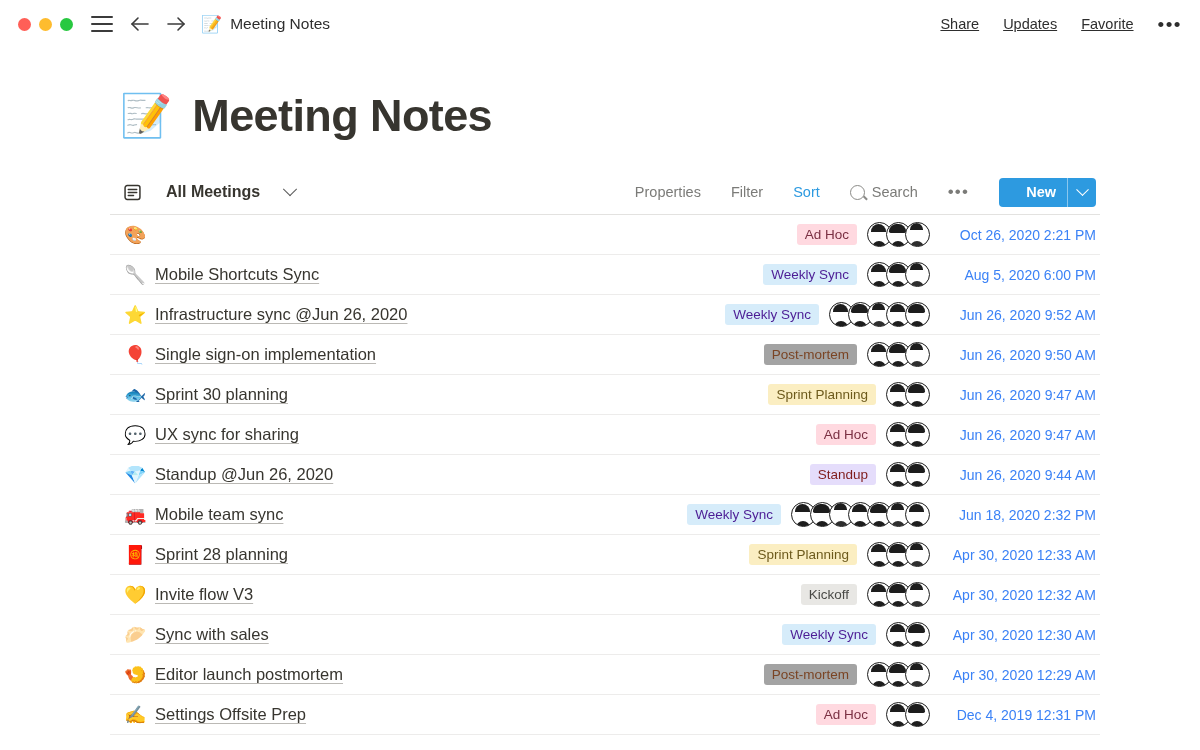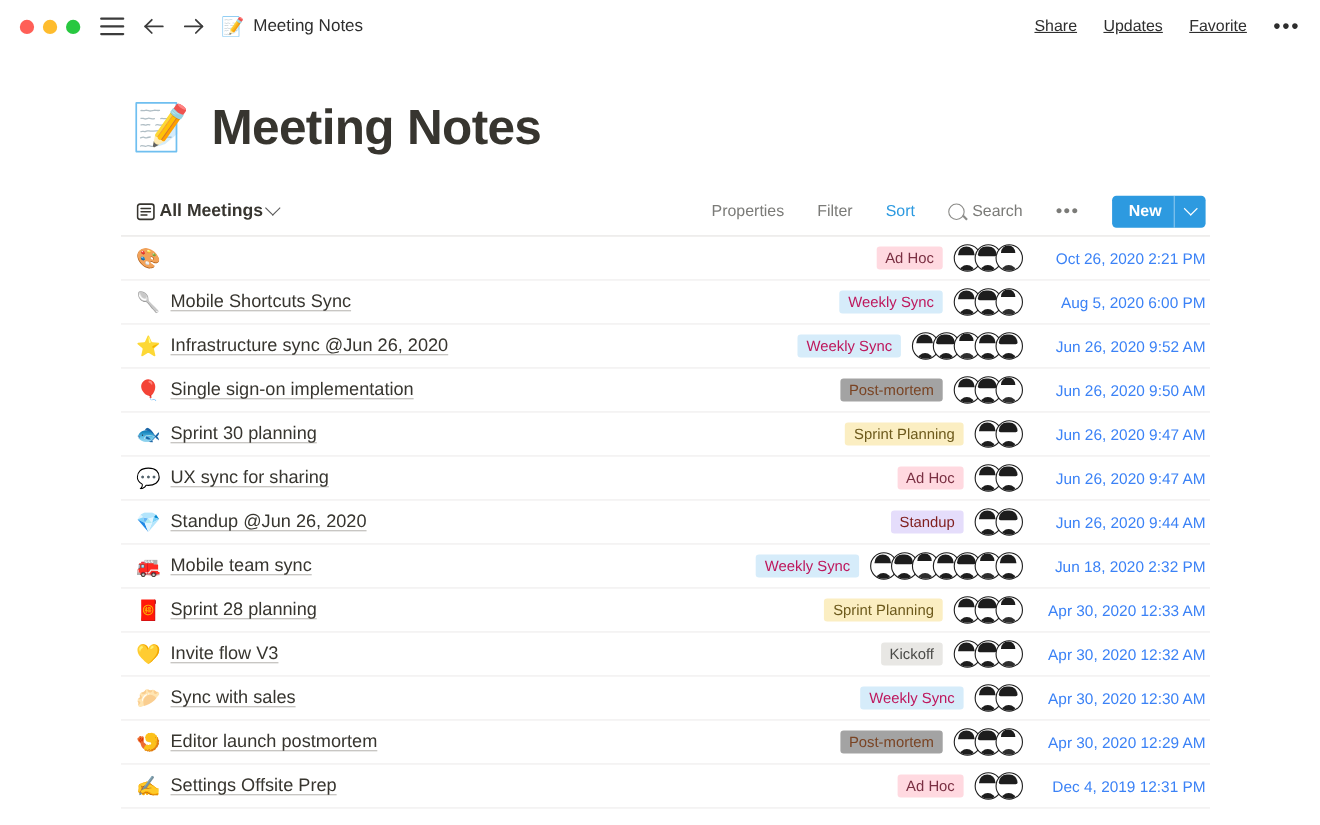--- a/index.html
+++ b/index.html
@@ -123,21 +123,21 @@
   .view-toolbar {
     display: flex;
     align-items: center;
     height: 40px;
     padding-left: 14px;
     padding-right: 4px;
   }
   .view-tab {
     display: flex;
     align-items: center;
-    gap: 4px;
+    gap: 25px;
     font-size: 16px;
     color: #37352f;
     font-weight: 600;
     cursor: pointer;
   }
   .view-tab .list-icon {
     width: 17px; height: 17px;
     display: block;
   }
   .chev {
@@ -180,21 +180,21 @@
     align-items: center;
     background: #2d9ae0;
     color: #ffffff;
     border-radius: 4px;
     height: 29px;
     font-size: 14.5px;
     font-weight: 600;
     overflow: hidden;
     cursor: pointer;
   }
-  .new-btn .label { padding: 0 11px 0 15px; }
+  .new-btn .label { padding: 0 11px 0 27px; }
   .new-btn .divider { width: 1px; height: 29px; background: rgba(255,255,255,0.45); }
   .new-btn .caret {
     width: 28px; height: 29px;
     display: flex; align-items: center; justify-content: center;
   }
   .caret-glyph {
     display: inline-block;
     width: 8px; height: 8px;
     border-right: 1.8px solid #fff;
     border-bottom: 1.8px solid #fff;
@@ -241,21 +241,21 @@
   .tag {
     display: inline-block;
     font-size: 13.5px;
     padding: 2px 8px;
     border-radius: 3px;
     white-space: nowrap;
     line-height: 17px;
     color: #3d3c38;
   }
   .tag.adhoc     { background: #ffd9e0; color: #7a2f42; }
-  .tag.weekly    { background: #d6ecfa; color: #be185d; }
+  .tag.weekly    { background: #d6ecfa; color: #4c1d95; }
   .tag.postmortem{ background: #a3a3a3; color: #7a4424; }
   .tag.sprint    { background: #fbeec2; color: #6d5a1c; }
   .tag.standup   { background: #e5ddfb; color: #7f1d1d; }
   .tag.kickoff   { background: #e8e7e4; color: #4a4a47; }
 
   .cell-people {
     flex: 0 0 auto;
     display: flex;
     align-items: center;
     justify-content: flex-end;

